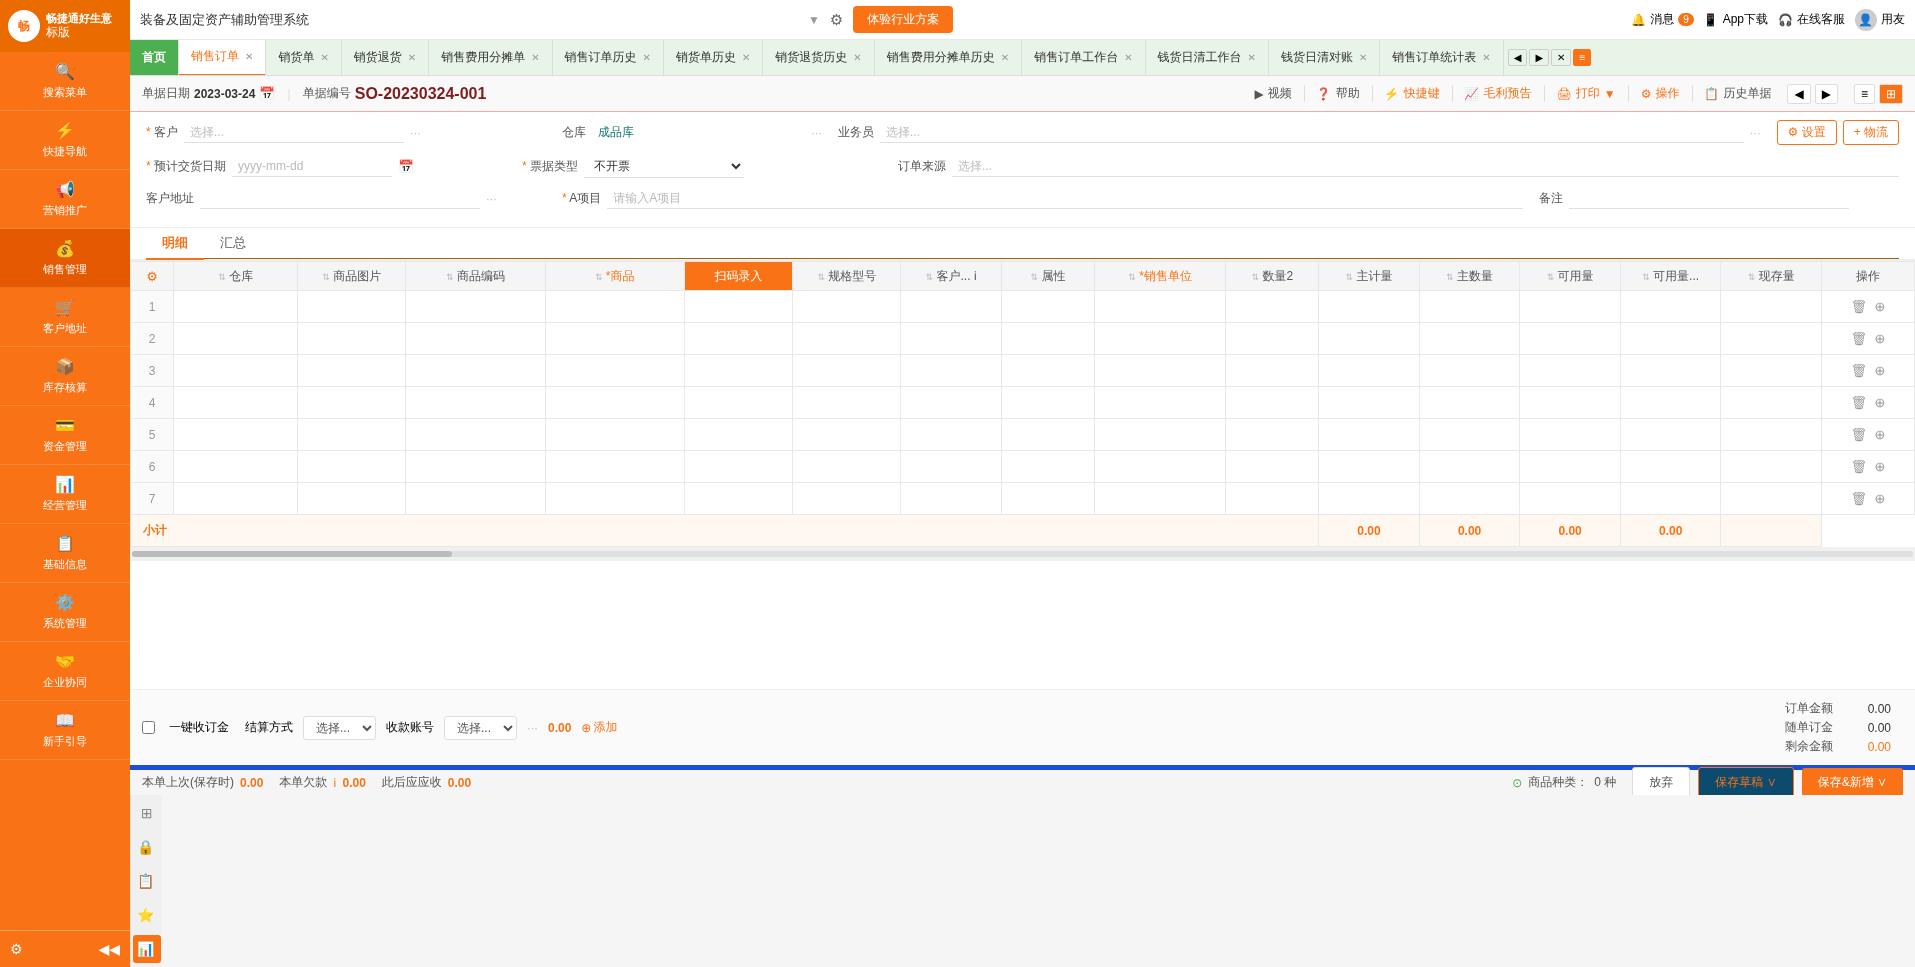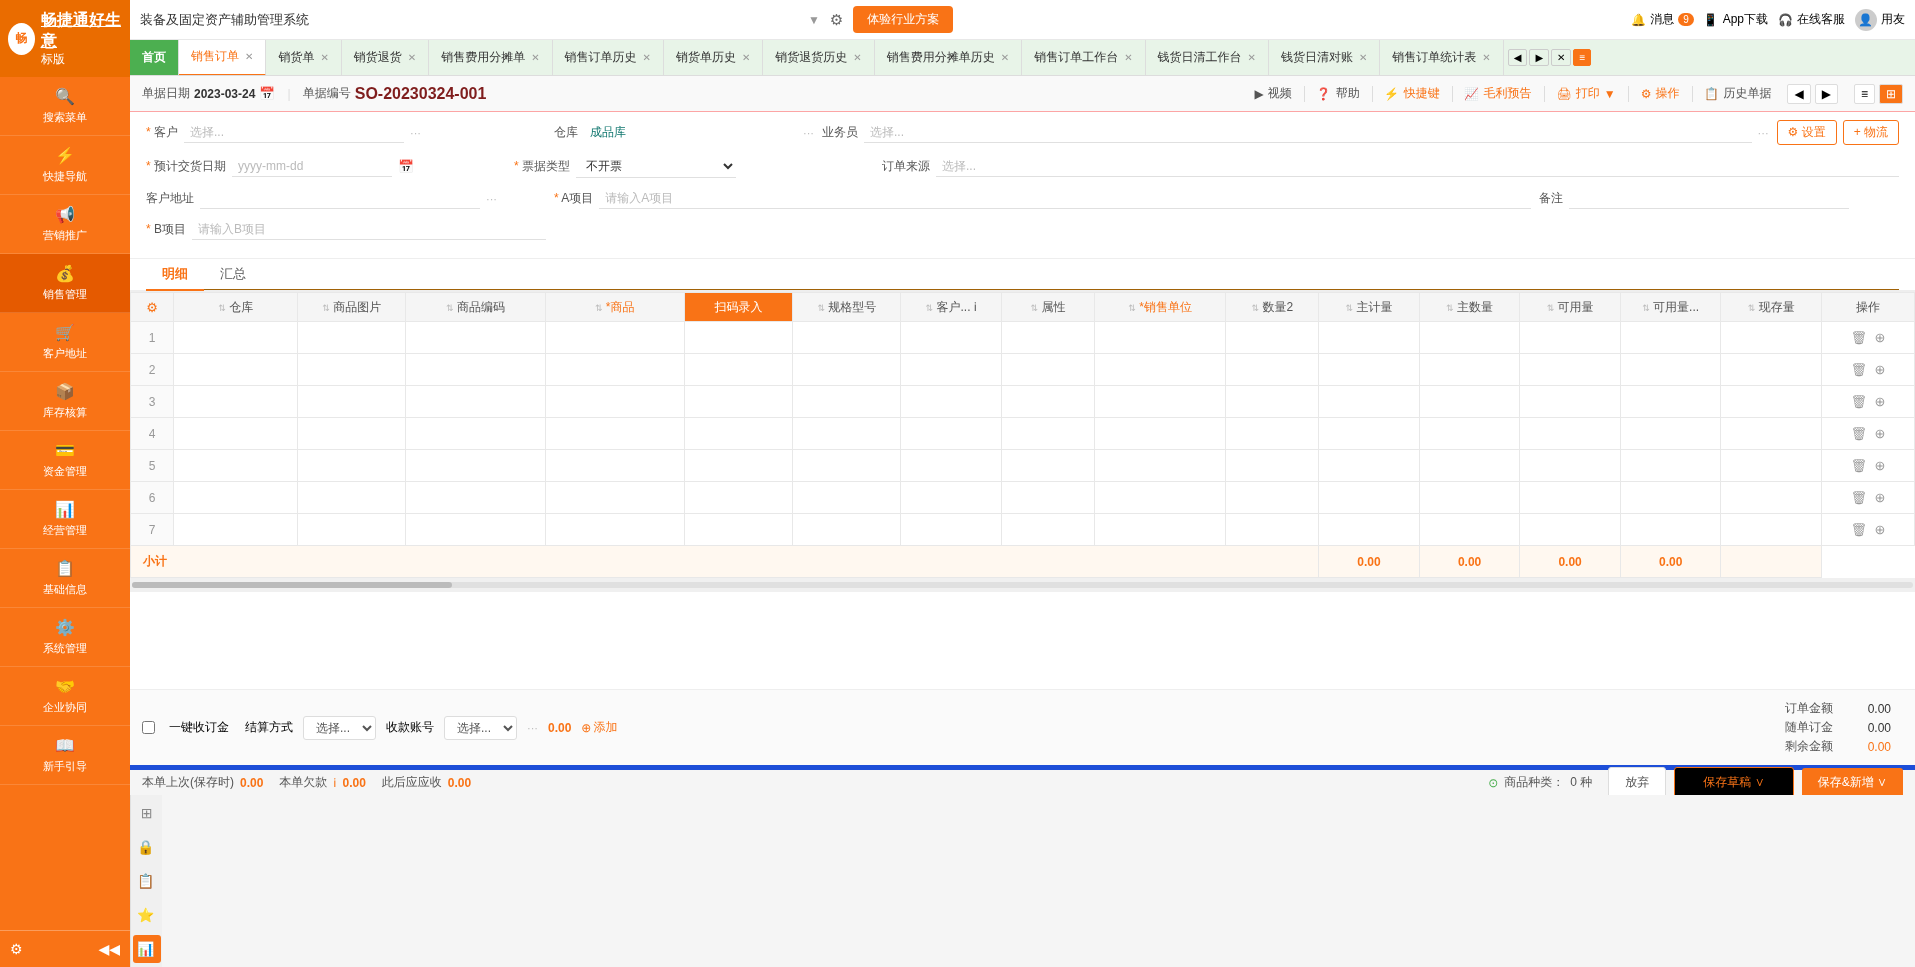--- a/index.html
+++ b/index.html
@@ -3,21 +3,21 @@
   <meta charset="utf-8">
   <style>
     * { box-sizing: border-box; margin: 0; padding: 0; font-family: 'Microsoft YaHei', Arial, sans-serif; font-size: 12px; }
     body { background: #f5f5f5; display: flex; height: 967px; overflow: hidden; }
 
     
     .sidebar { width: 130px; background: #f97316; height: 100%; display: flex; flex-direction: column; flex-shrink: 0; }
     .sidebar-header { padding: 10px 8px; background: #ea6c00; display: flex; align-items: center; gap: 6px; }
     .sidebar-logo { width: 32px; height: 32px; background: white; border-radius: 50%; display: flex; align-items: center; justify-content: center; font-size: 18px; color: #f97316; font-weight: bold; }
     .sidebar-brand { color: white; font-size: 11px; line-height: 1.3; }
-    .sidebar-brand .line1 { font-weight: bold; font-size: 16px; text-decoration: underline; }
+    .sidebar-brand .line1 { font-weight: bold; font-size: 11px; }
     .sidebar-menu { flex: 1; overflow-y: auto; }
     .sidebar-item { display: flex; flex-direction: column; align-items: center; padding: 10px 5px; color: white; cursor: pointer; border-bottom: 1px solid rgba(255,255,255,0.15); gap: 4px; }
     .sidebar-item.active { background: #e55a00; }
     .sidebar-item-icon { font-size: 16px; }
     .sidebar-item-label { font-size: 11px; text-align: center; }
     .sidebar-footer { padding: 10px; display: flex; justify-content: space-between; align-items: center; border-top: 1px solid rgba(255,255,255,0.3); }
     .sidebar-footer-icon { color: white; font-size: 14px; cursor: pointer; }
 
     
     .main { flex: 1; display: flex; flex-direction: column; overflow: hidden; }
@@ -38,21 +38,21 @@
     .tab-nav-btns { display: flex; align-items: center; gap: 2px; padding: 0 4px; }
     .tab-nav-btn { background: none; border: 1px solid #ccc; padding: 2px 5px; cursor: pointer; font-size: 10px; border-radius: 2px; }
 
     
     .content { flex: 1; overflow: hidden; display: flex; flex-direction: column; background: white; }
 
     
     .form-toolbar { height: 36px; background: #f9f9f9; border-bottom: 1px solid #fca5a5; display: flex; align-items: center; padding: 0 12px; gap: 8px; }
     .toolbar-item { display: flex; align-items: center; gap: 4px; font-size: 12px; color: #555; cursor: pointer; }
     .toolbar-separator { width: 1px; height: 16px; background: #ddd; margin: 0 4px; }
-    .form-row { display: flex; align-items: center; gap: 8px; margin-bottom: 10px; flex-wrap: nowrap; }
+    .form-row { display: flex; align-items: center; gap: 16px; margin-bottom: 10px; flex-wrap: nowrap; }
     .form-field { display: flex; align-items: center; gap: 6px; flex: 1; }
     .form-label { color: #555; white-space: nowrap; font-size: 12px; }
     .form-label.required::before { content: '* '; color: #f97316; }
     .form-input { border: none; border-bottom: 1px solid #e0e0e0; padding: 3px 6px; font-size: 12px; color: #333; flex: 1; min-width: 80px; background: transparent; outline: none; }
     .form-input::placeholder { color: #bbb; }
     .form-input-static { font-size: 12px; color: #0f766e; padding: 3px 6px; flex: 1; }
     .form-more { color: #bbb; font-size: 11px; cursor: pointer; }
     .form-select { border: none; border-bottom: 1px solid #e0e0e0; padding: 3px 6px; font-size: 12px; color: #333; background: transparent; outline: none; flex: 1; }
 
     
@@ -68,21 +68,21 @@
     .data-table td { border: 1px solid #e8e8e8; padding: 4px; text-align: center; height: 32px; color: #333; }
     .data-table .row-num { color: #999; background: #fafafa; width: 28px; }
     .data-table .subtotal-row td { background: #fff8f0; font-weight: bold; color: #f97316; }
     .data-table .subtotal-label { color: #f97316; font-weight: bold; }
     .table-wrapper { overflow-x: auto; }
     .op-btn { background: none; border: none; cursor: pointer; color: #999; font-size: 13px; padding: 1px 2px; }
     .bottom-info { display: flex; align-items: center; gap: 6px; font-size: 12px; color: #555; }
     .bottom-info-value { color: #f97316; font-weight: bold; }
     .bottom-actions { display: flex; align-items: center; gap: 8px; }
     .btn-discard { border: 1px solid #ddd; background: white; padding: 6px 16px; border-radius: 3px; cursor: pointer; color: #555; }
-    .btn-save-draft { border: 1px solid #f97316; background: #000000; padding: 6px 28px; border-radius: 3px; cursor: pointer; color: #f97316; }
+    .btn-save-draft { border: 1px solid #f97316; background: #0c4a6e; padding: 6px 16px; border-radius: 3px; cursor: pointer; color: #f97316; }
     .btn-save-new { background: #f97316; color: white; padding: 6px 16px; border-radius: 3px; border: none; cursor: pointer; }
 
     
     .summary-panel { text-align: right; font-size: 12px; color: #555; display: flex; flex-direction: column; gap: 2px; padding: 4px 12px; }
     .summary-row { display: flex; justify-content: flex-end; gap: 8px; align-items: center; }
     .summary-value { color: #333; min-width: 50px; text-align: right; }
 
     
     .footer-bar { height: 30px; background: #f5f5f5; border-top: 5px solid #1d4ed8; display: flex; align-items: center; padding: 0 12px; gap: 16px; font-size: 12px; color: #555; }
 
@@ -368,26 +368,20 @@
         <div class="form-field">
           <span class="form-label required">A项目</span>
           <input type="text" class="form-input" placeholder="请输入A项目" style="">
         </div>
         <div class="form-field" style="max-width:360px;">
           <span class="form-label">备注</span>
           <input type="text" class="form-input" style="max-width: 280px;">
         </div>
       </div>
 
-      <div class="form-row">
-        <div class="form-field" style="max-width:400px;">
-          <span class="form-label required">B项目</span>
-          <input type="text" class="form-input" placeholder="请输入B项目" style="">
-        </div>
-      </div>
     </div>
 
     <div style="padding: 0 16px; background: white; border-bottom: 2px solid #eee;">
       <div class="detail-tabs">
         <div class="detail-tab active">明细</div>
         <div class="detail-tab">汇总</div>
       </div>
     </div>
 
     <div style="flex:1; overflow-y:auto; background:white;">

